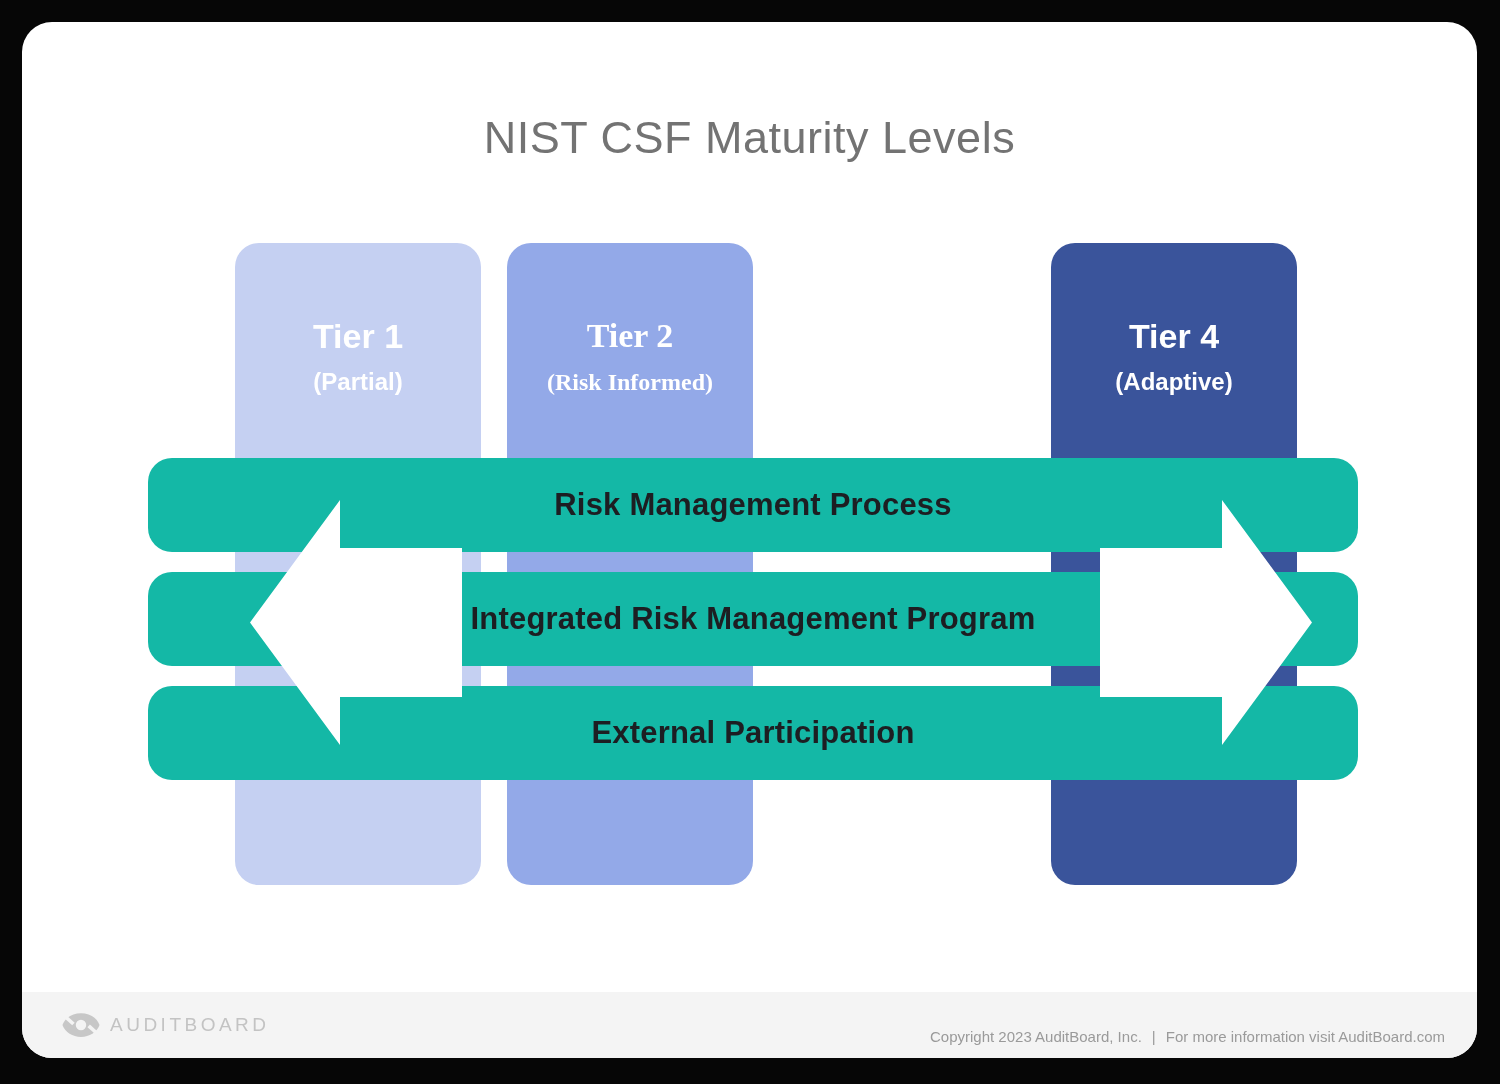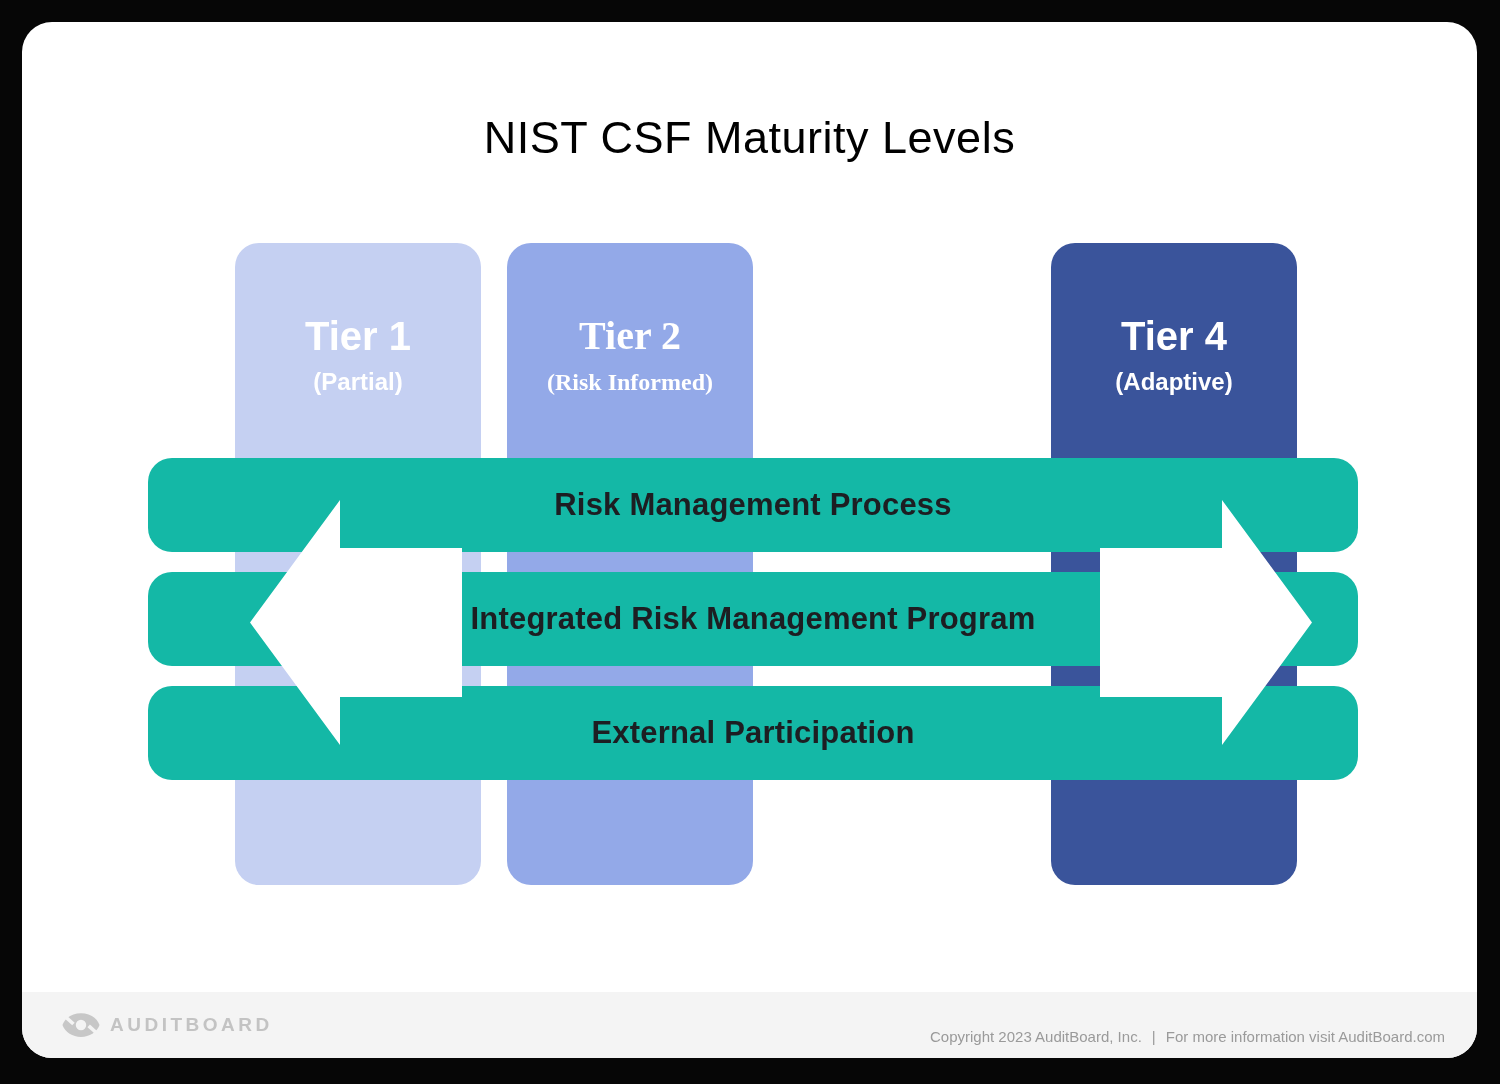--- a/index.html
+++ b/index.html
@@ -11,35 +11,35 @@
   }
   .card{
     position:absolute;left:22px;top:22px;
     width:1455px;height:1036px;
     background:#ffffff;border-radius:30px;
   }
   .title{
     position:absolute;top:86px;left:0;width:100%;
     text-align:center;
     font-size:45px;line-height:60px;font-weight:500;
-    color:#000000;letter-spacing:0.5px;margin:0;
+    color:#737373;letter-spacing:0.5px;margin:0;
   }
   
   .tier{
     position:absolute;top:221px;height:642px;width:246px;
     border-radius:24px;
     display:flex;flex-direction:column;align-items:center;
     padding-top:72px;box-sizing:border-box;
     color:#ffffff;text-align:center;z-index:1;
   }
   .tier.t1{left:213px;}
   .tier.t2{left:485px;font-family:Liberation Serif, serif;}
   .tier.t3{left:757px;}
   .tier.t4{left:1029px;}
-  .tier-name{font-size:40px;font-weight:700;line-height:42px;}
+  .tier-name{font-size:34px;font-weight:700;line-height:42px;}
   .tier-sub{font-size:24px;font-weight:700;line-height:32px;margin-top:9px;}
   
   .band{
     position:absolute;left:126px;width:1210px;height:94px;
     background:#14b8a6;border-radius:24px;
     display:flex;align-items:center;justify-content:center;
     z-index:2;
     text-align:right;
   }
   .band.b1{top:436px;}
@@ -64,21 +64,21 @@
   
   .footer{
     position:absolute;left:0;bottom:0;width:100%;height:66px;
     background:#f4f4f4;border-radius:0 0 30px 30px;
     display:flex;align-items:center;justify-content:space-between;
     box-sizing:border-box;padding:0 32px 0 40px;
   }
   .brand{display:flex;align-items:center;gap:10px;}
   .brand-mark{display:block;}
   .brand-name{
-    font-size:19px;font-weight:700;color:#c3c3c3;letter-spacing:3.5px;
+    font-size:19px;font-weight:400;color:#c3c3c3;letter-spacing:3.5px;
   }
   .copyright{
     font-size:15px;color:#9a9a9a;display:flex;align-items:center;gap:10px;margin-top:23px;
   }
 </style>
 </head>
 <body>
 
 <div class="card">
 

